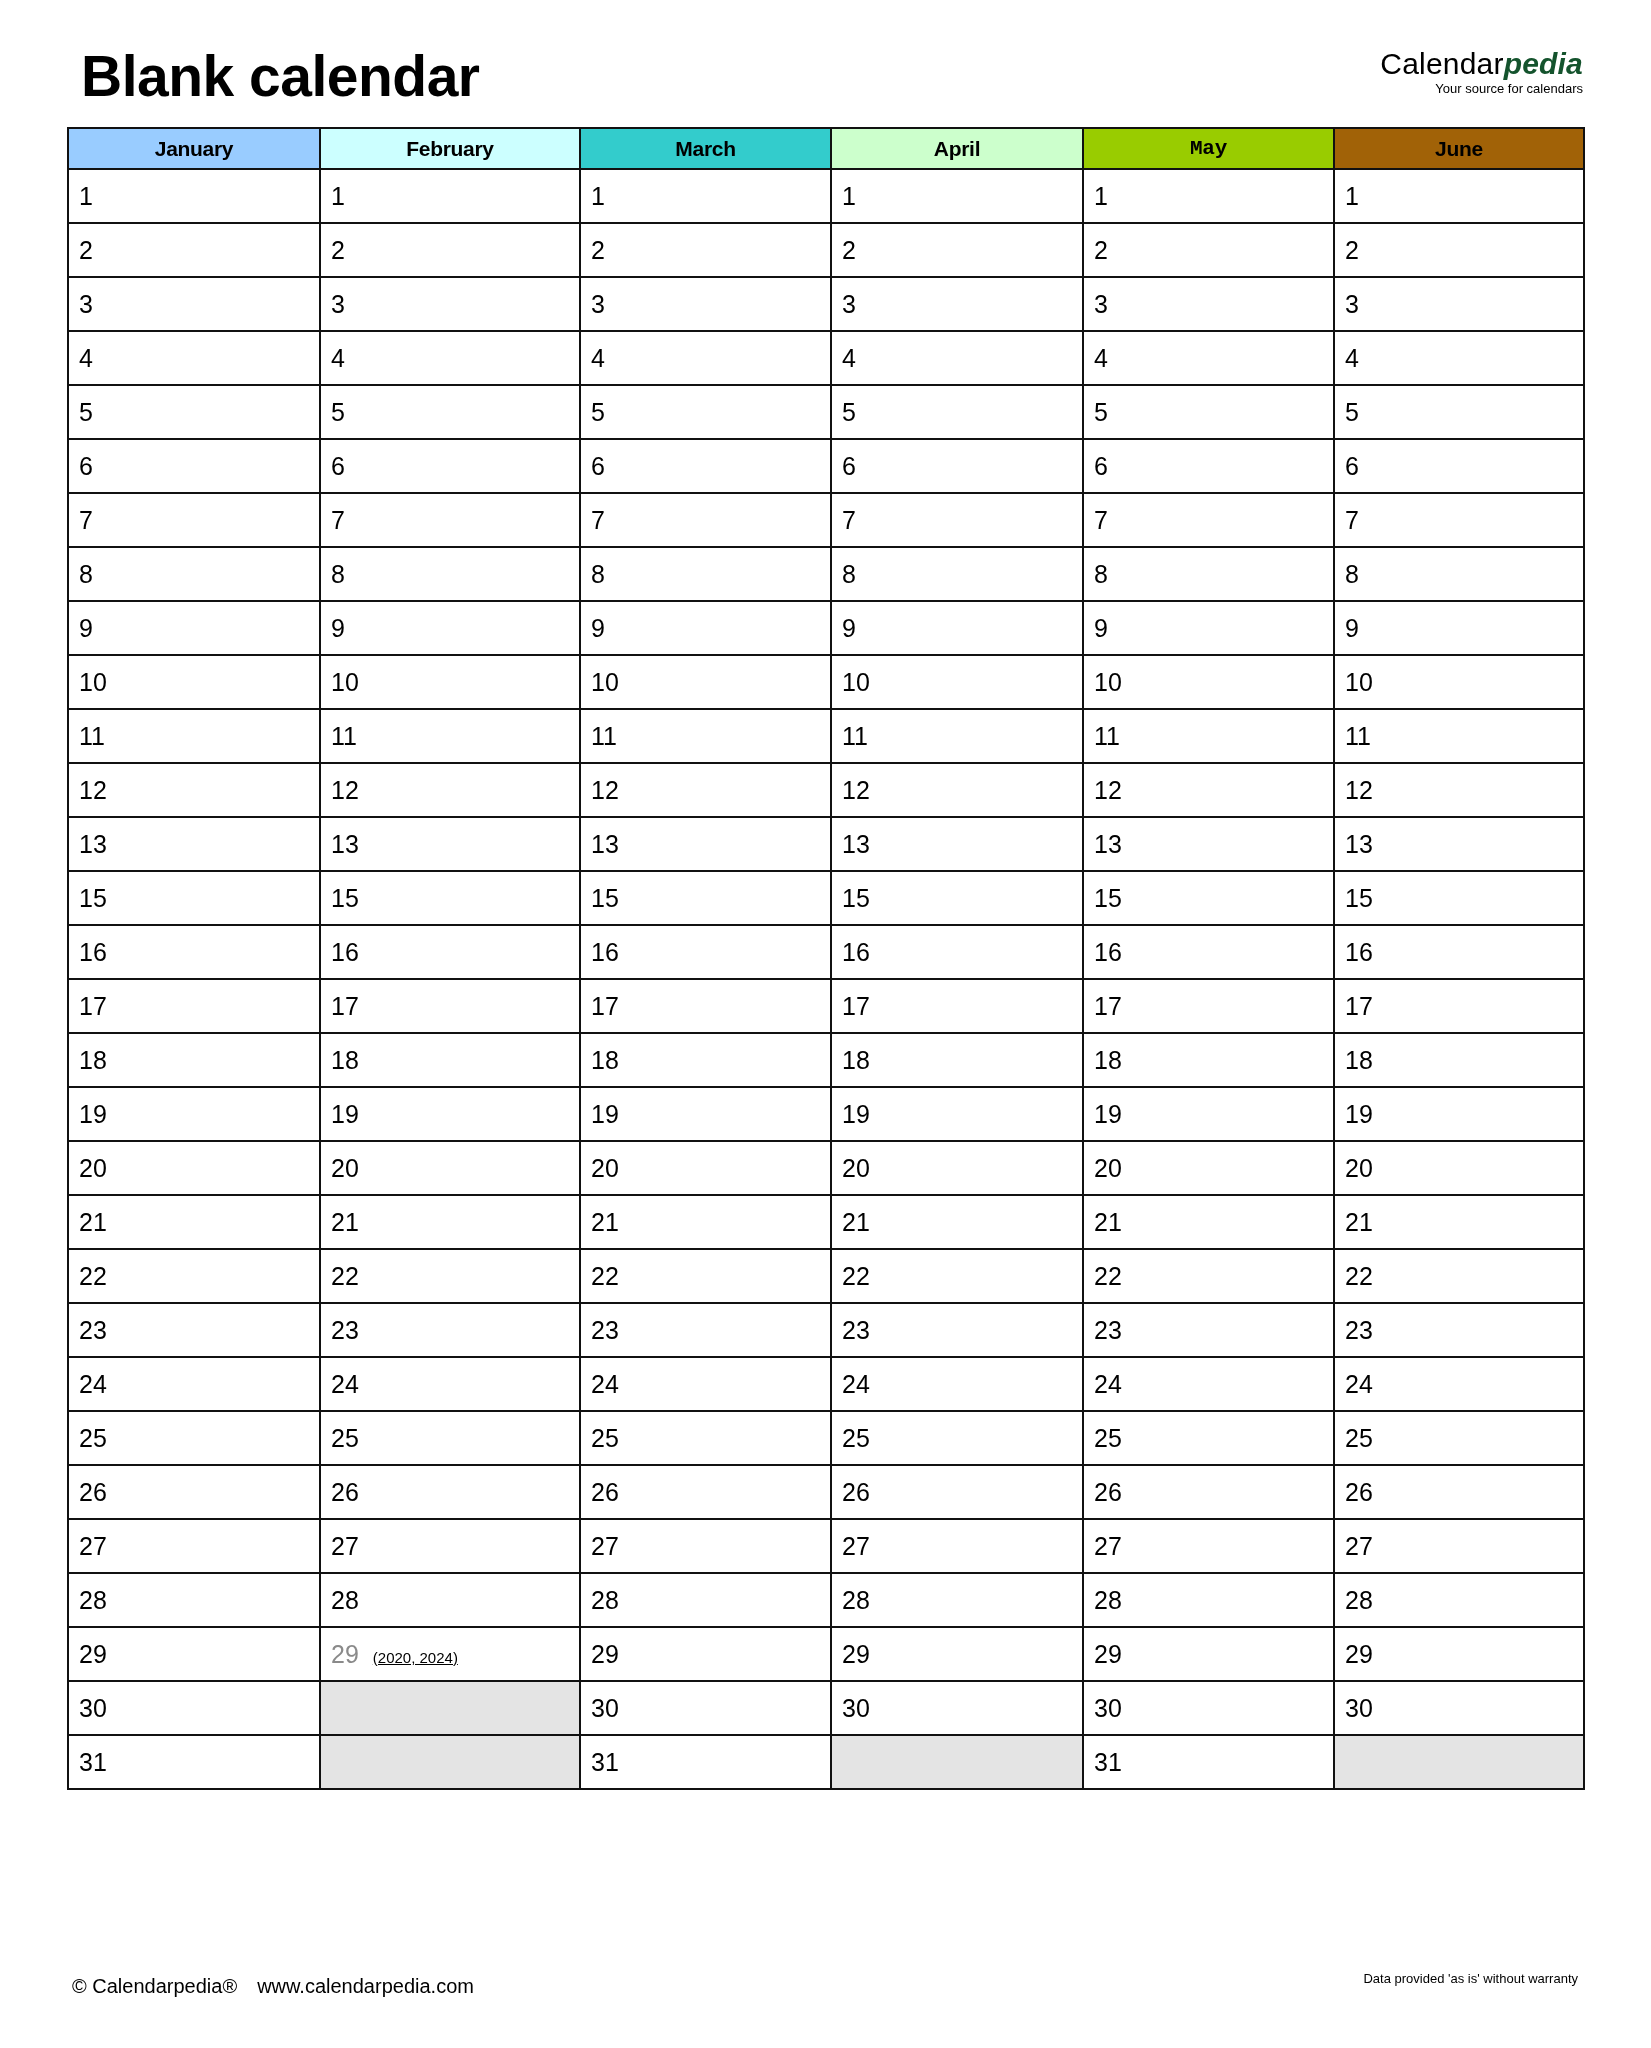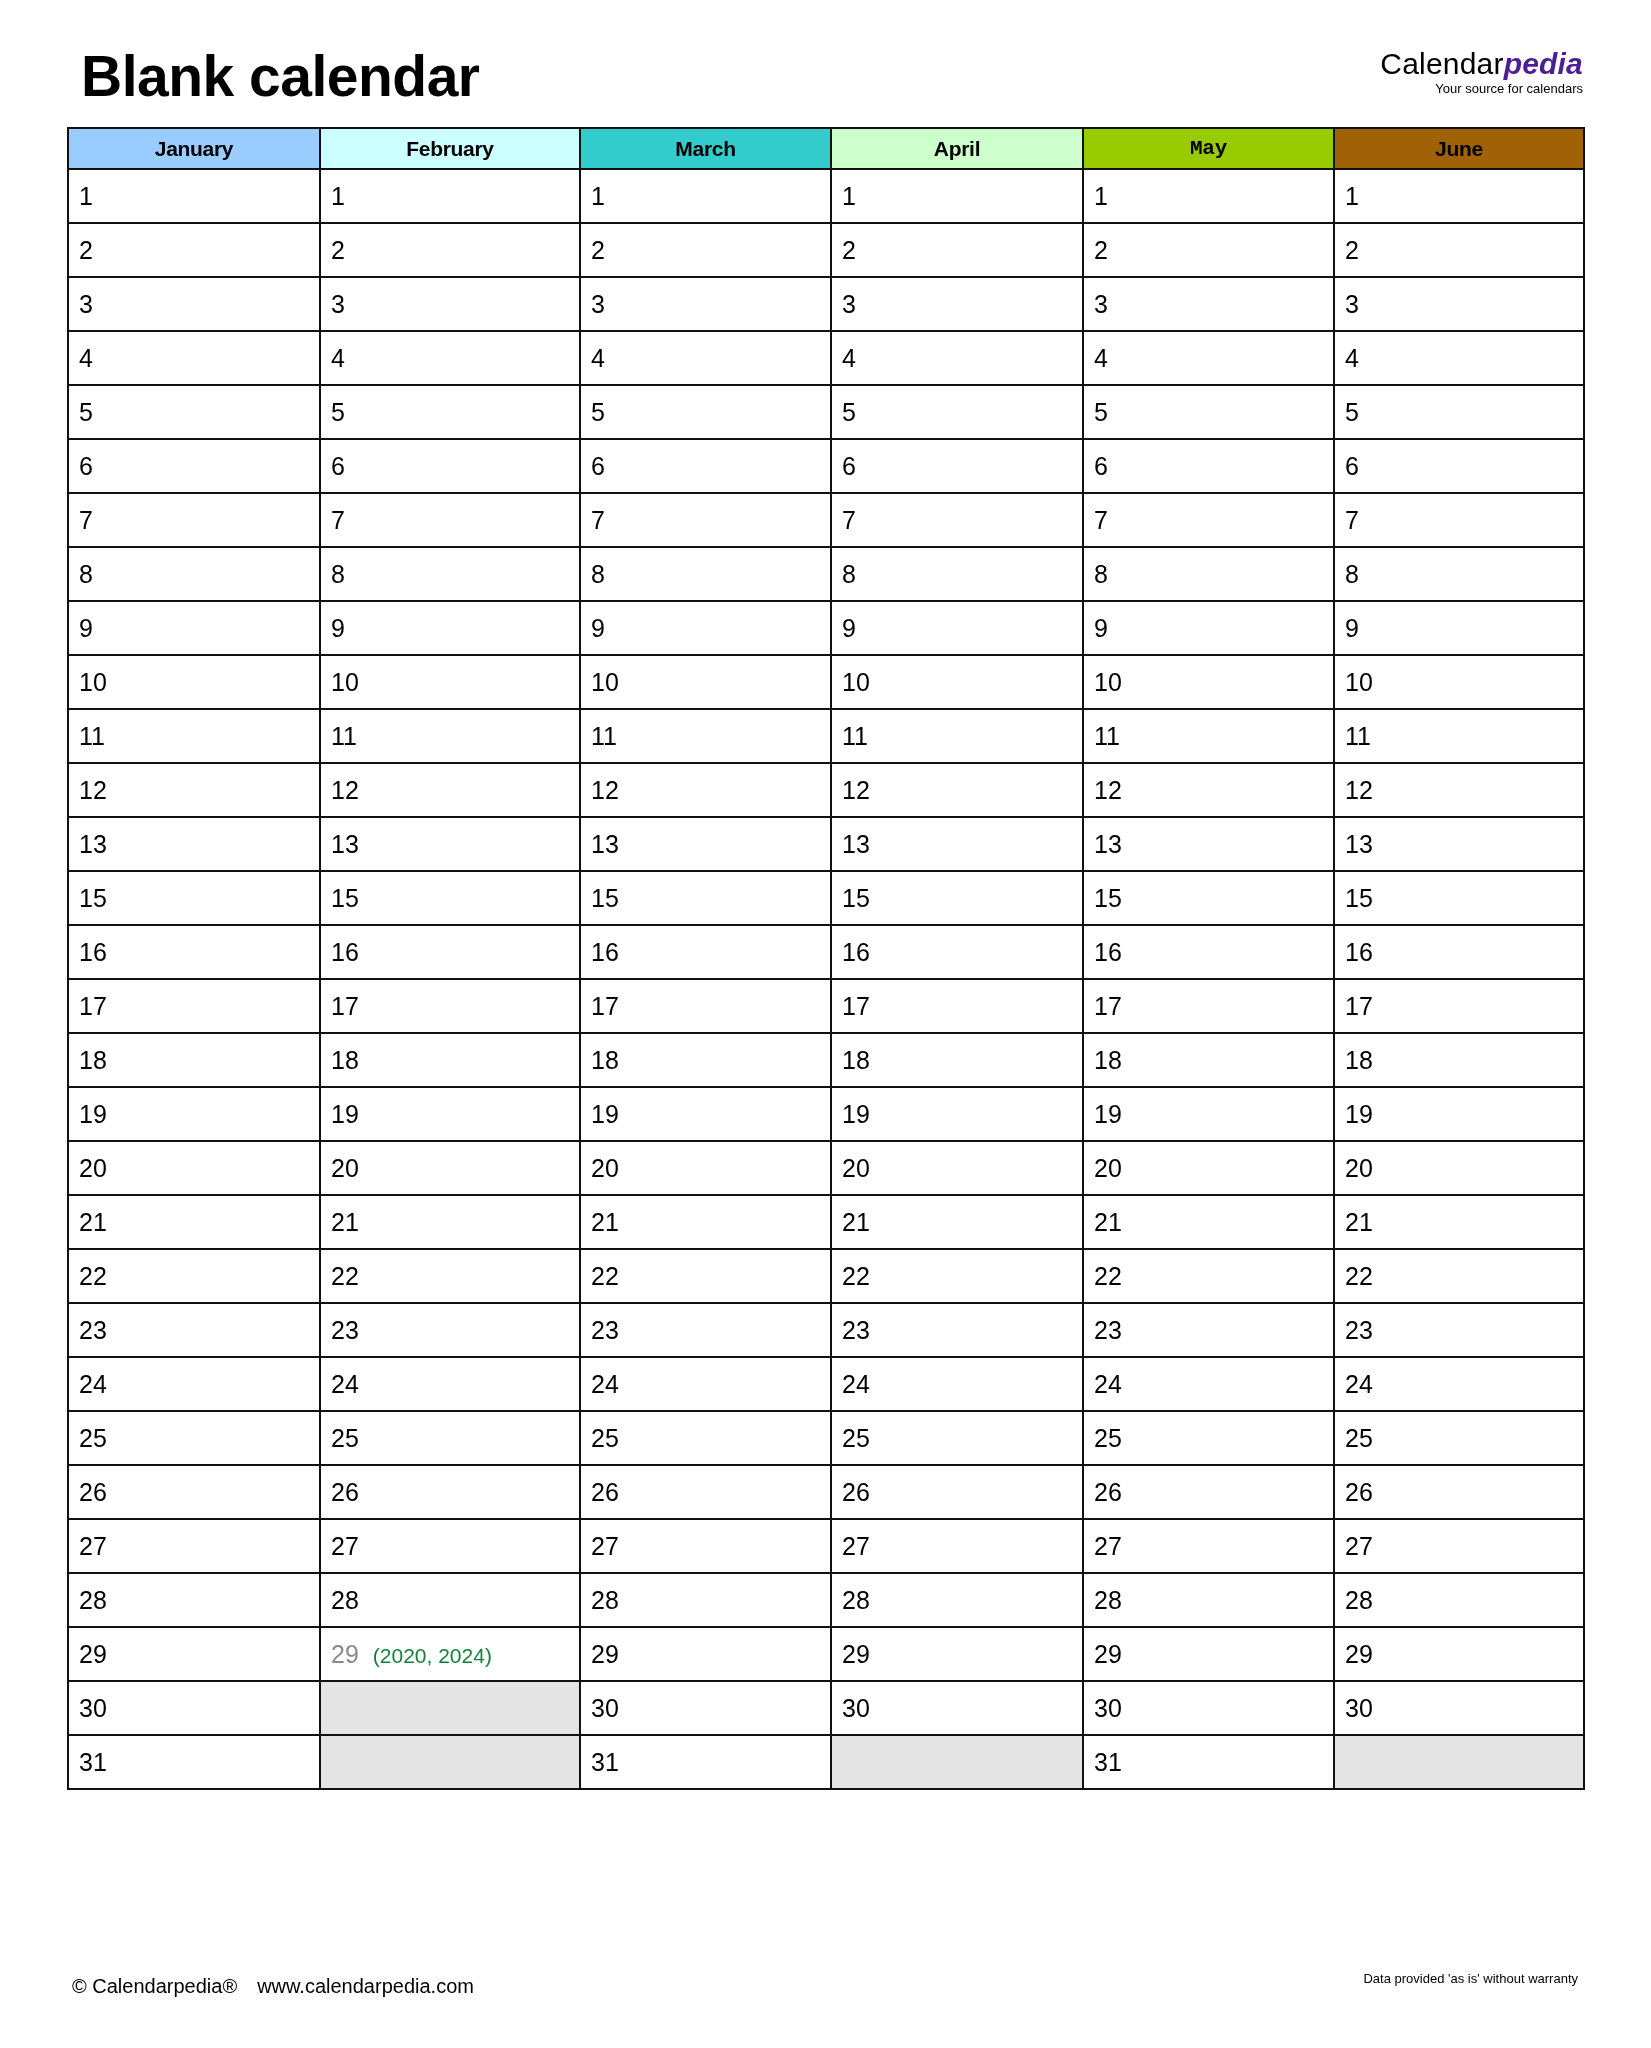--- a/index.html
+++ b/index.html
@@ -10,41 +10,41 @@
   .title {
     position: absolute; left: 81px; top: 38px;
     font-size: 57px; font-weight: bold; line-height: 76px; letter-spacing: -0.5px;
     white-space: nowrap;
   }
   .logo {
     position: absolute; right: 68px; top: 48px; text-align: right;
     white-space: nowrap;
   }
   .logo-main { font-size: 30px; line-height: 32px; letter-spacing: 0.2px; }
-  .logo-pedia { color: #4c1d95; font-weight: bold; font-style: italic; }
+  .logo-pedia { color: #14532d; font-weight: bold; font-style: italic; }
   .logo-sub { font-size: 13px; line-height: 20px; margin-top: -1px; }
   table.cal {
     position: absolute; left: 67px; top: 127px;
     border-collapse: collapse; table-layout: fixed;
   }
   table.cal th, table.cal td {
     border: 2px solid #111;
     padding: 0;
   }
   table.cal th {
     height: 39px; font-size: 21px; font-weight: bold; text-align: center;
     line-height: 39px; letter-spacing: -0.3px;
   }
   table.cal td {
     height: 54px; font-size: 25px; text-align: left; vertical-align: middle;
     padding-left: 10px; box-sizing: border-box; white-space: nowrap;
   }
   table.cal td.empty { background: #e4e4e4; }
   td .leap-day { color: #8a8a8a; }
-  td .leap-note { color: #15803d; font-size: 21px; margin-left: 14px; }
+  td .leap-note { color: #000000; font-size: 15px; margin-left: 14px; text-decoration: underline; }
   .footer-left {
     position: absolute; left: 72px; top: 1974px; font-size: 20px; line-height: 24px;
     white-space: nowrap;
   }
   .footer-left .gap { display: inline-block; width: 20px; }
   .footer-right {
     position: absolute; right: 73px; top: 1971px; font-size: 13px; line-height: 16px;
     white-space: nowrap;
   }
 </style>

